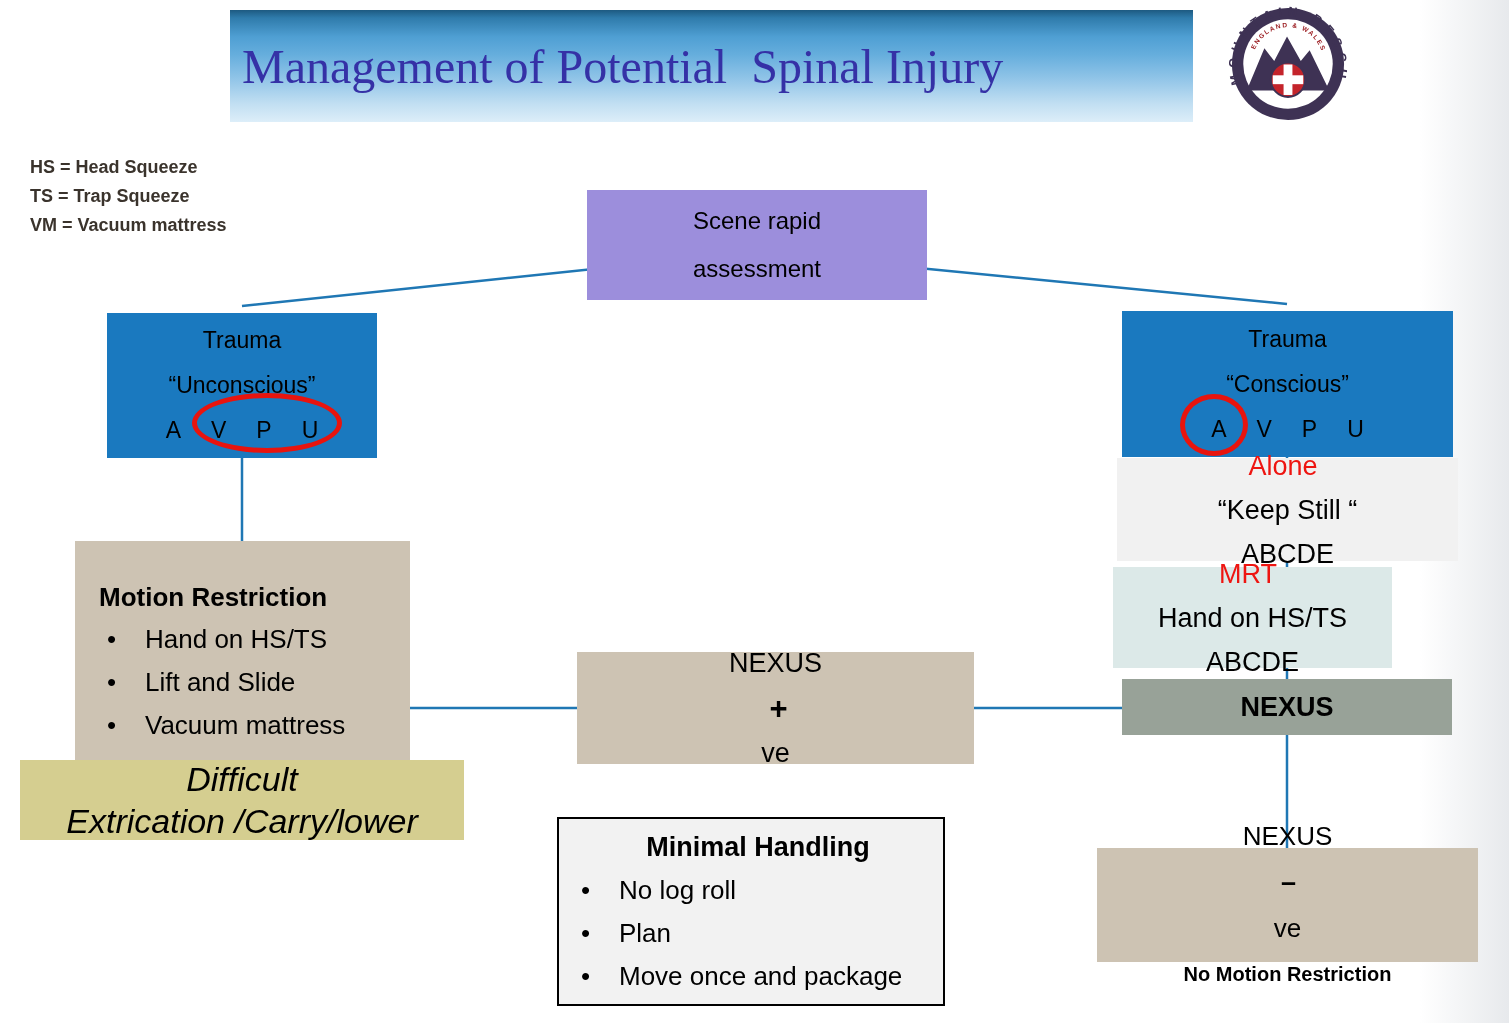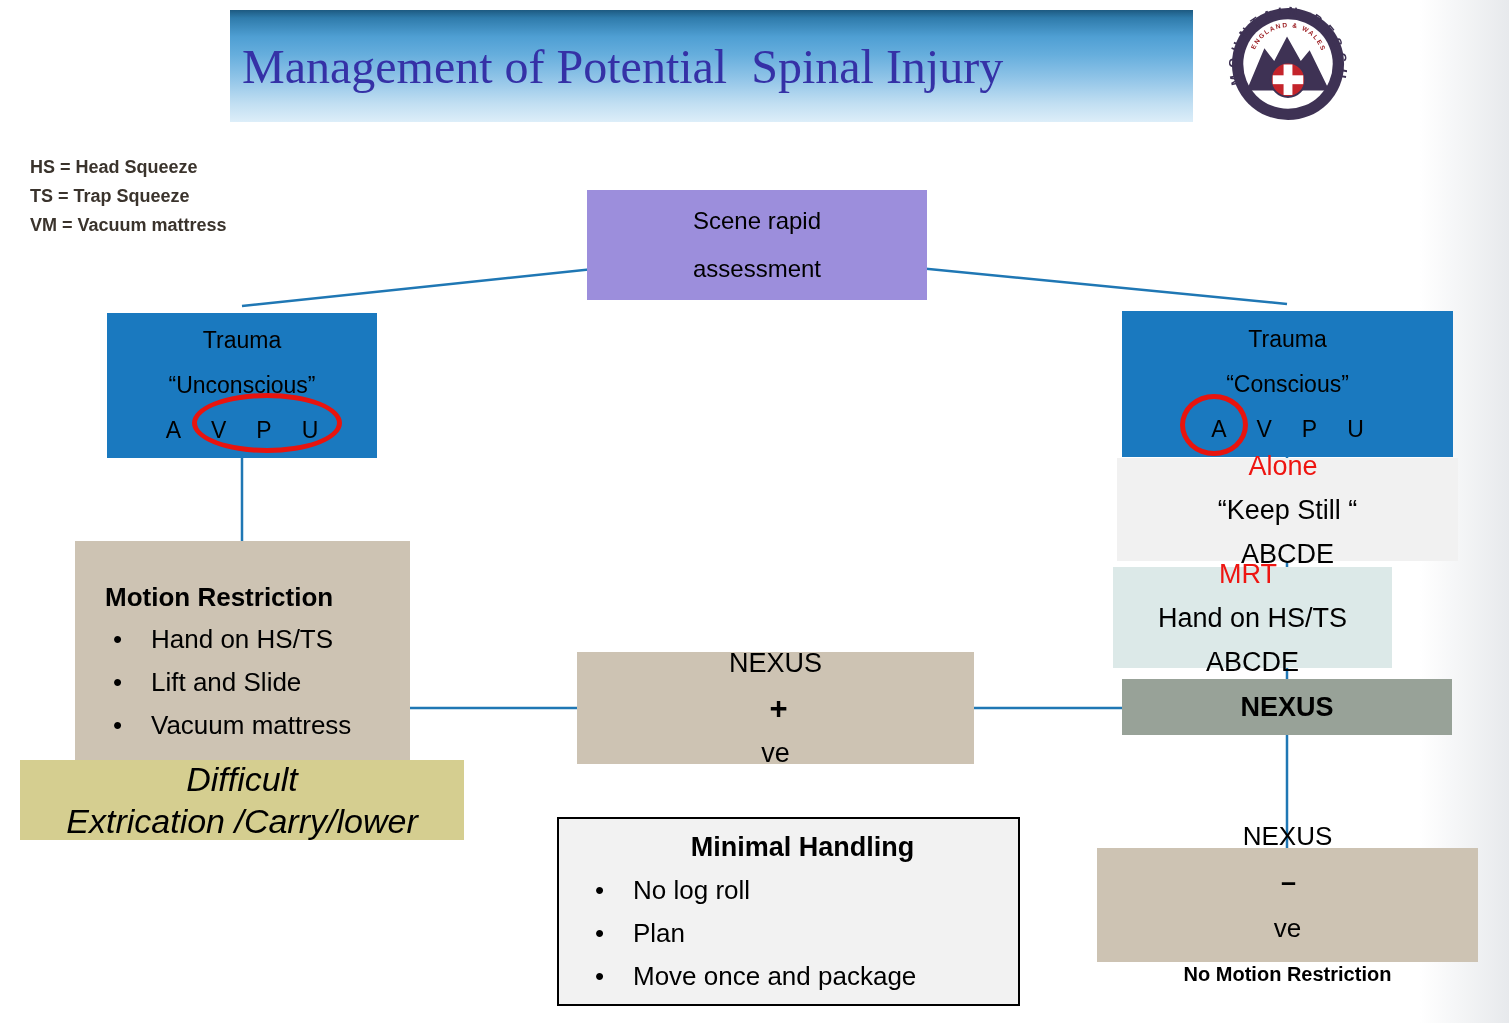--- a/index.html
+++ b/index.html
@@ -40,32 +40,32 @@
   .trauma-box { background:#1a79bf; font-size:23px; line-height:45px;margin-top:8px; }
   .trauma-unconscious { left:107px; top:305px; width:270px; height:145px; }
   .trauma-conscious   { left:1122px; top:303px; width:331px; height:146px; }
   .avpu { display:flex; gap:30px; justify-content:center; }
   .red-ellipse {
     position:absolute; border:5px solid #e8140e; border-radius:50%;
   }
   .ellipse-vpu { left:calc(50% - 50px); top:80px; width:150px; height:60px; }
   .circle-a   { left:calc(50% - 108px); top:83px; width:68px; height:62px; }
 
-  .motion-box { left:75px; top:541px; width:335px; height:240px; background:#cdc3b3; align-items:flex-start; text-align:left; padding-left:30px; }
+  .motion-box { left:75px; top:541px; width:335px; height:240px; background:#cdc3b3; align-items:flex-start; text-align:left; padding-left:24px; }
   .motion-box .box-title { font-weight:bold; font-size:26px; line-height:42px; }
   .bullet-row { display:flex; font-size:26px; line-height:43px; }
   .bullet-glyph { width:46px; padding-left:8px; }
 
   .difficult-box { left:20px; top:760px; width:444px; height:80px; background:#d5ce90; font-size:34px; line-height:42px;font-style:italic; }
 
   .nexus-pos-box { left:577px; top:652px; width:397px; height:112px; background:#cdc3b3; font-size:27px; line-height:45px; }
   .plus-sign { font-weight:bold; font-size:31px; margin:0 7px 0 13px; }
   .dash-sign { font-weight:bold; font-size:27px; margin:0 9px 0 11px; }
 
-  .minimal-box { left:557px; top:817px; width:463px; height:189px; background:#f2f2f2; border:2px solid #000; align-items:flex-start; text-align:left; padding-left:28px; }
+  .minimal-box { left:557px; top:817px; width:388px; height:189px; background:#f2f2f2; border:2px solid #000; align-items:flex-start; text-align:left; padding-left:14px; }
   .minimal-box .box-title { font-weight:bold; font-size:27px; line-height:44px; align-self:center; }
   .minimal-box .bullet-row { font-size:26px; line-height:43px; }
 
   .alone-box { left:1117px; top:458px; width:341px; height:103px; background:#f1f1f1; font-size:27px; line-height:44px; }
   .mrt-box   { left:1113px; top:567px; width:279px; height:101px; background:#dce9e8; font-size:27px; line-height:44px; }
   .red-word { color:#ee1511; margin-right:9px; }
   .nexus-box { left:1122px; top:679px; width:330px; height:56px; background:#98a298; font-size:27px; font-weight:bold; }
   .nexus-neg-box { left:1097px; top:848px; width:381px; height:114px; background:#cdc3b3; font-size:26px; line-height:46px; }
   .nexus-neg-box .bold-line { font-weight:bold; font-size:20px; }
   .inline-row { display:flex; align-items:center; justify-content:center;flex-direction:column; }

